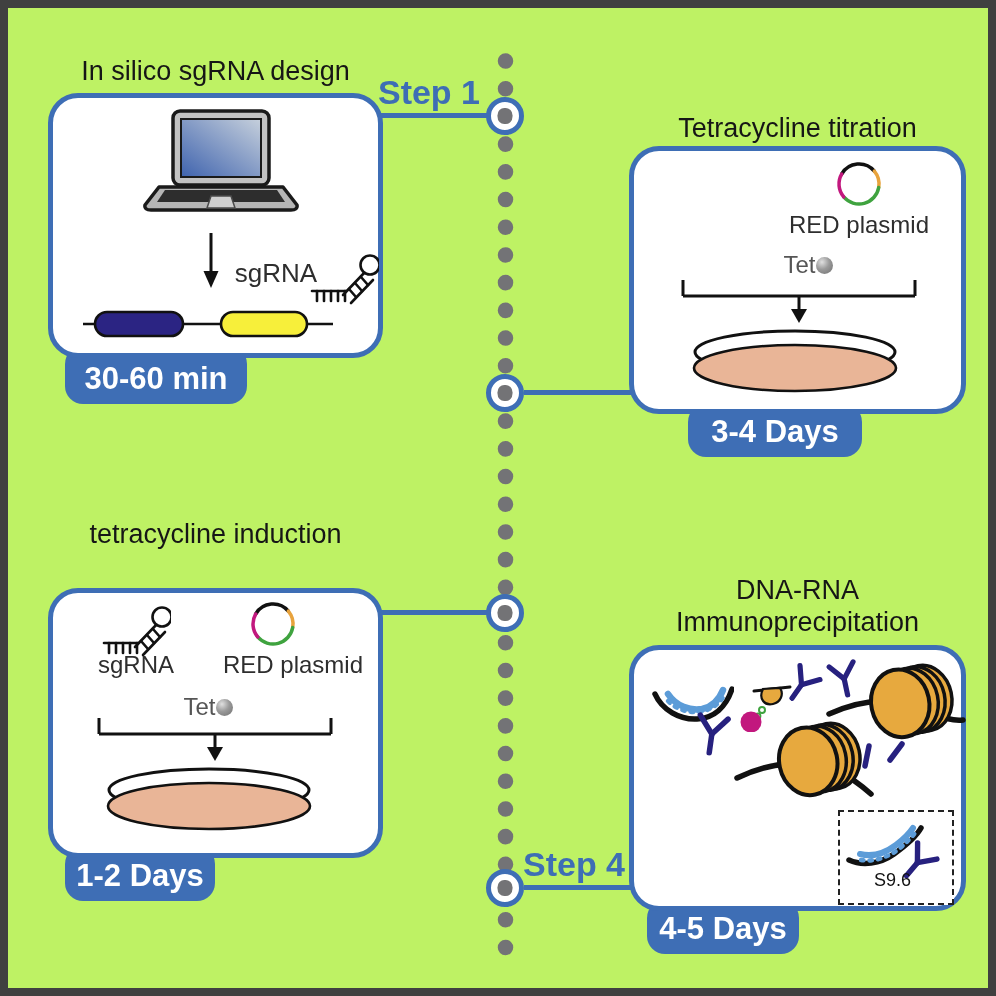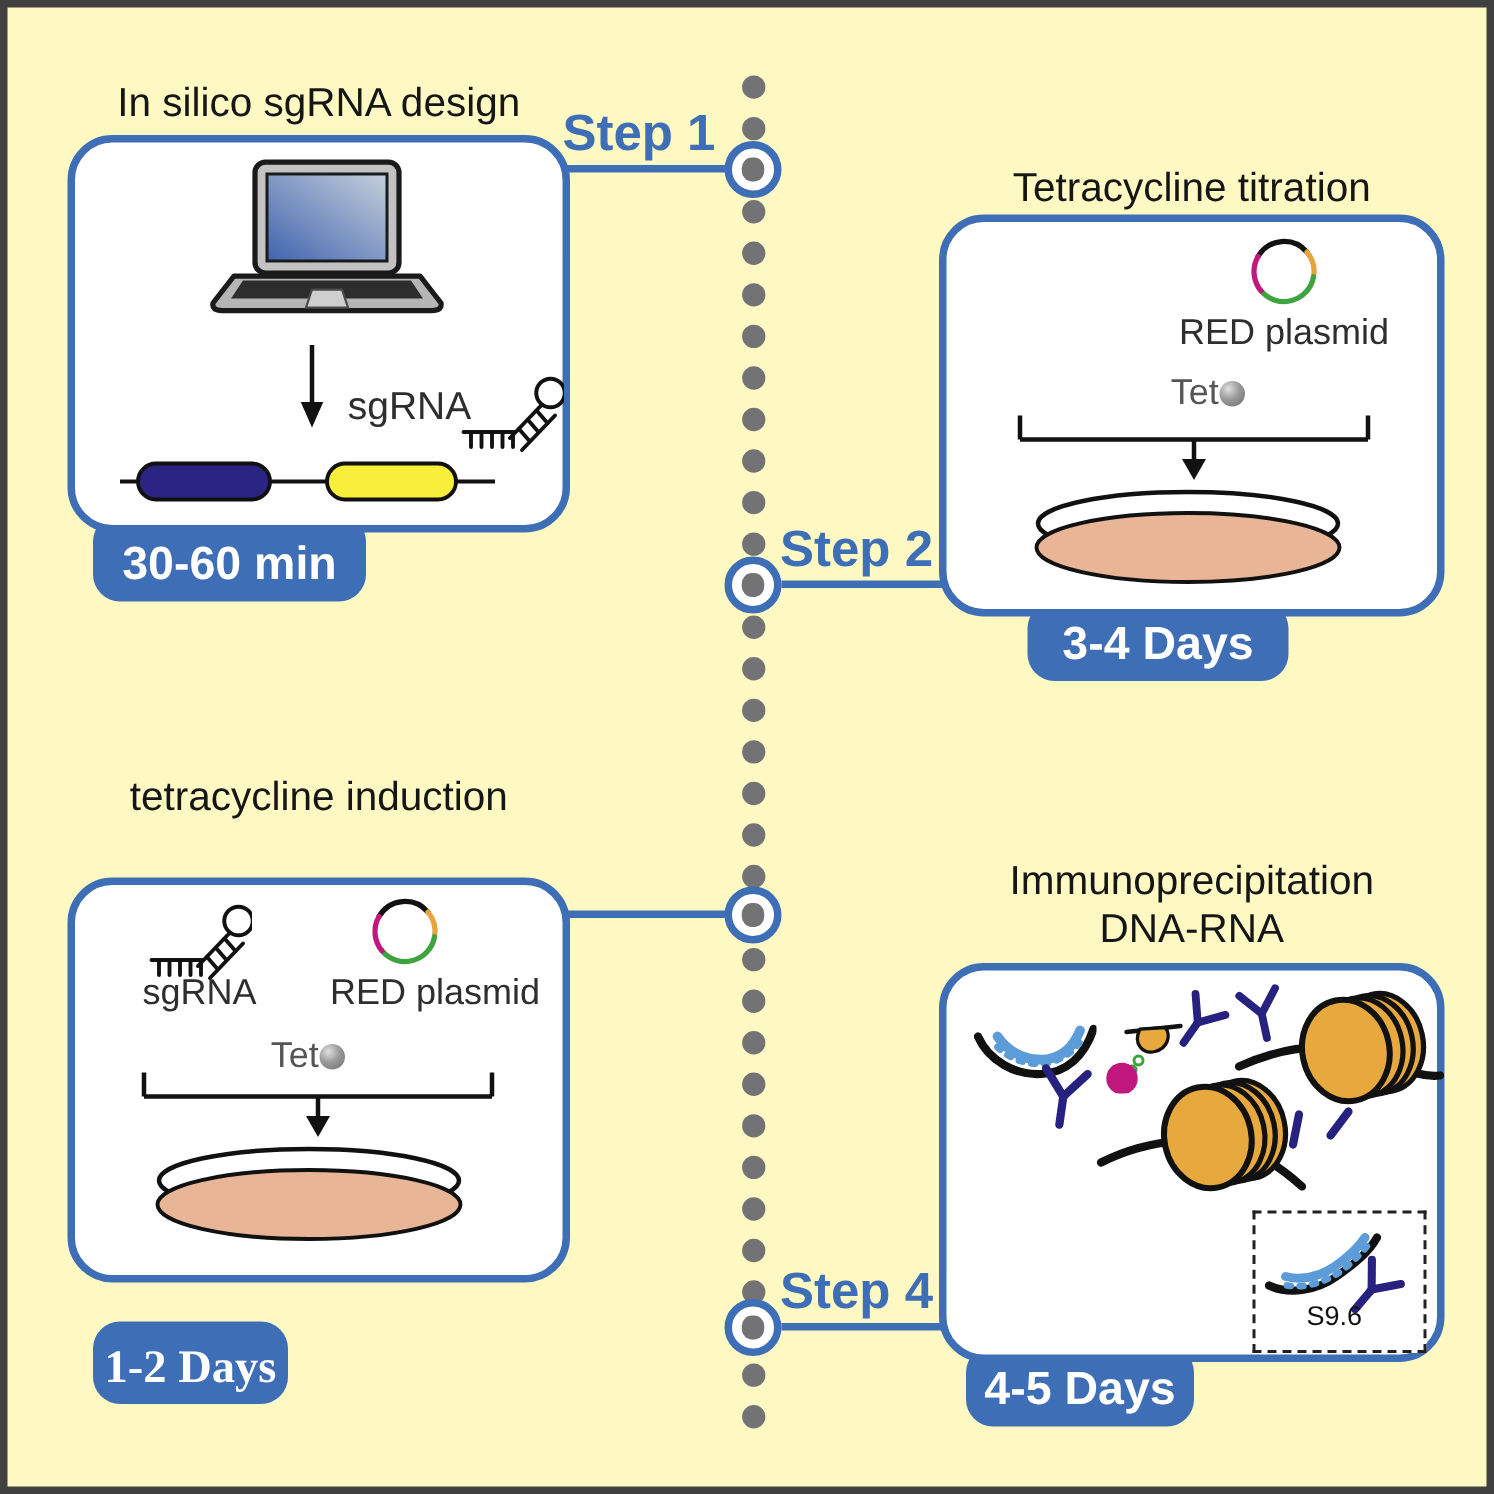--- a/index.html
+++ b/index.html
@@ -11,21 +11,21 @@
     --nucleosome-orange:#e7a93e;
     --antibody-navy:#27217f;
     --rloop-blue:#5c9cd8;
     --enzyme-magenta:#c2187e;
     --linker-green:#3fa33f;
     --ink:#161616;
   }
   html,body{margin:0;padding:0;background:#fff;}
   .canvas{
     position:relative;width:996px;height:996px;box-sizing:border-box;
-    border:5px solid #404040;background:#fef9c3;overflow:hidden;
+    border:8px solid #404040;background:#bef264;overflow:hidden;
     font-family:"Liberation Sans", sans-serif;
   }
   .abs{position:absolute;}
   svg{display:block;}
   
   .timeline-svg{left:0;top:0;z-index:0;}
   .ring{
     width:28px;height:28px;border:5px solid var(--accent-blue);border-radius:50%;
     background:#fff;z-index:3;
   }
@@ -73,21 +73,20 @@
   <div class="abs ring" style="left:478px;top:366px;"></div>
   <div class="abs ring" style="left:478px;top:586px;"></div>
   <div class="abs ring" style="left:478px;top:861px;"></div>
 
   <div class="abs connector" style="left:372px;top:105px;width:107px;"></div>
   <div class="abs connector" style="left:516px;top:382px;width:107px;"></div>
   <div class="abs connector" style="left:372px;top:602px;width:107px;"></div>
   <div class="abs connector" style="left:516px;top:877px;width:107px;"></div>
 
   <div class="abs step-label" style="left:330px;top:67px;width:142px;text-align:right;">Step 1</div>
-  <div class="abs step-label" style="left:515px;top:344px;width:160px;">Step 2</div>
   <div class="abs step-label" style="left:515px;top:839px;width:160px;">Step 4</div>
 
   <div class="abs title" style="left:40px;top:47px;width:335px;">In silico sgRNA design</div>
 
   <div class="abs badge" style="left:57px;top:338px;width:182px;height:58px;">
     <span>30-60 min</span>
   </div>
 
   <div class="abs panel" style="left:40px;top:85px;width:335px;height:265px;">
 
@@ -172,21 +171,21 @@
     <svg class="abs" style="left:55px;top:176px;" width="212" height="72" viewBox="0 0 212 72">
       <ellipse cx="106" cy="25" rx="100" ry="21" fill="#fff" stroke="#111" stroke-width="3"></ellipse>
       <ellipse cx="106" cy="41" rx="101" ry="23" fill="var(--petri-peach)" stroke="#111" stroke-width="2.6"></ellipse>
     </svg>
   </div>
 
   <div class="abs title" style="left:40px;top:510px;width:335px;">
     <div>tetracycline induction</div>
   </div>
 
-  <div class="abs badge" style="left:57px;top:876px;width:130px;height:55px;font-family:Liberation Serif, serif;">
+  <div class="abs badge" style="left:57px;top:838px;width:150px;height:55px;">
     <span>1-2 Days</span>
   </div>
 
   <div class="abs panel" style="left:40px;top:580px;width:335px;height:270px;">
 
     <svg class="abs" style="left:48px;top:10px;" width="70" height="62" viewBox="0 0 70 62">
       <g stroke="#111" stroke-width="2.6" fill="none" stroke-linecap="round">
         <path d="M3,40 H37"></path>
         <path d="M8,40 V50"></path>
           <path d="M15,40 V50"></path>
@@ -228,22 +227,22 @@
       <polygon points="112,32 128,32 120,46" fill="#111"></polygon>
     </svg>
 
     <svg class="abs" style="left:50px;top:172px;" width="212" height="72" viewBox="0 0 212 72">
       <ellipse cx="106" cy="25" rx="100" ry="21" fill="#fff" stroke="#111" stroke-width="3"></ellipse>
       <ellipse cx="106" cy="41" rx="101" ry="23" fill="var(--petri-peach)" stroke="#111" stroke-width="2.6"></ellipse>
     </svg>
   </div>
 
   <div class="abs title" style="left:621px;top:566px;width:337px;">
+    <div>DNA-RNA</div>
     <div>Immunoprecipitation</div>
-    <div>DNA-RNA</div>
   </div>
 
   <div class="abs badge" style="left:639px;top:892px;width:152px;height:54px;">
     <span>4-5 Days</span>
   </div>
 
   <div class="abs panel" style="left:621px;top:637px;width:337px;height:266px;">
 
     <svg class="abs" style="left:18px;top:32px;" width="82" height="44" viewBox="0 0 82 44">
       <path d="M3,12 C10,28 28,38 45,37 C62,36 74,25 80,7" fill="none" stroke="#111" stroke-width="5.5" stroke-linecap="round"></path>

